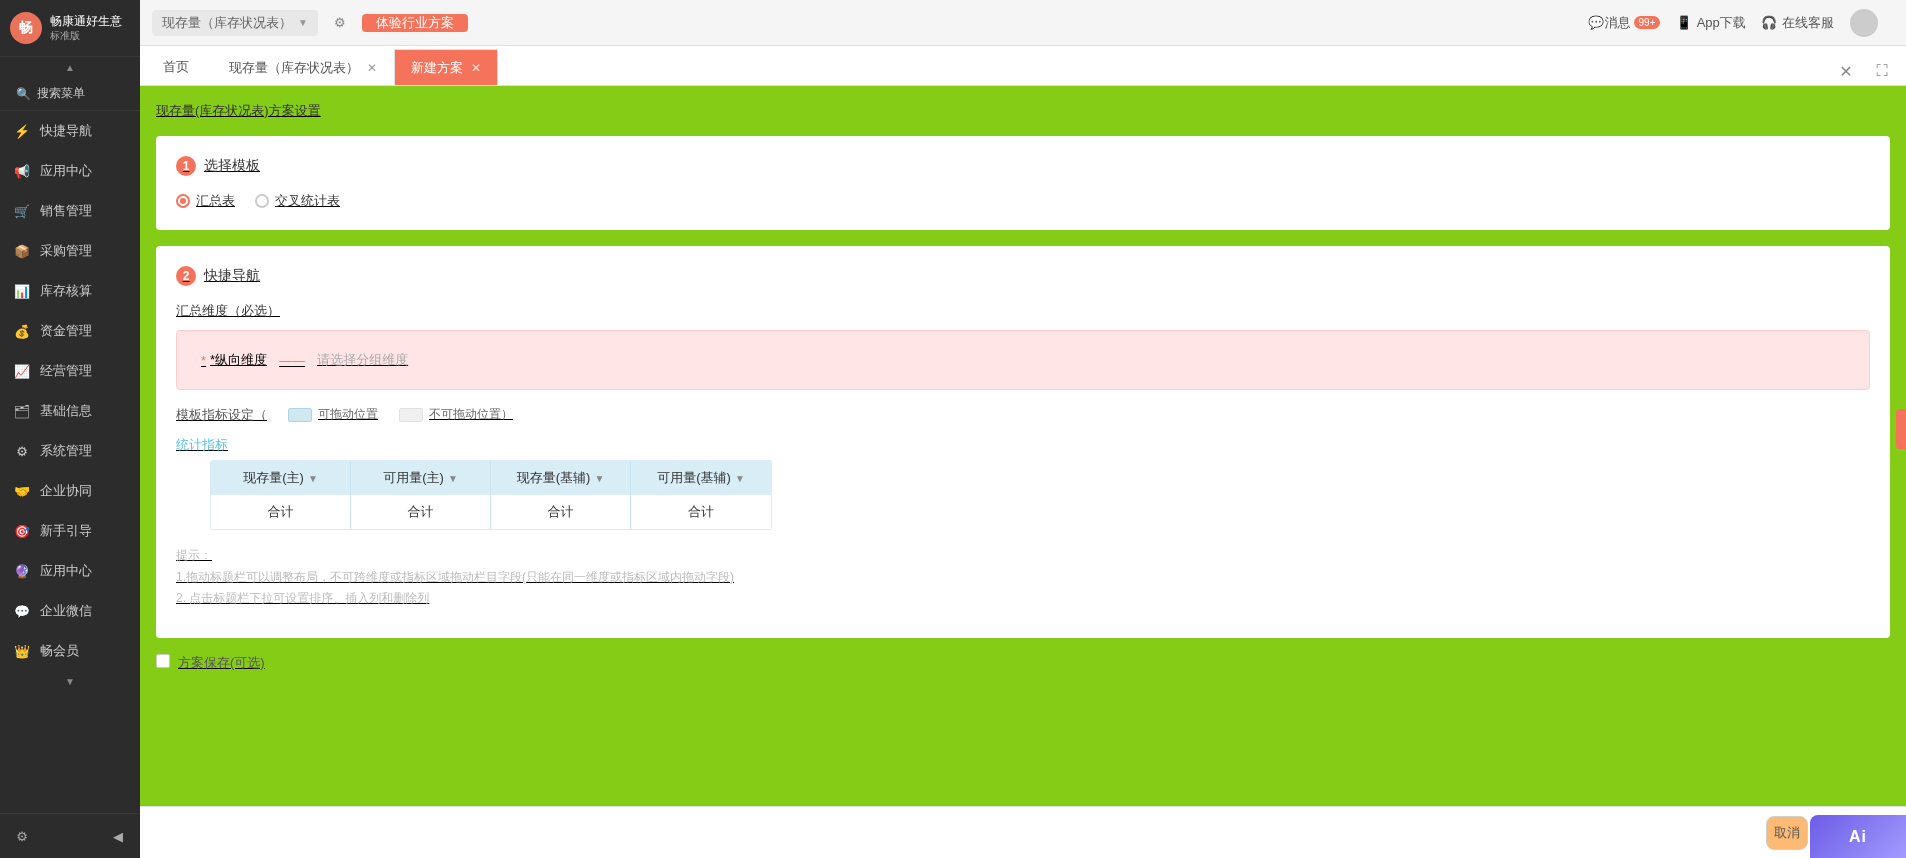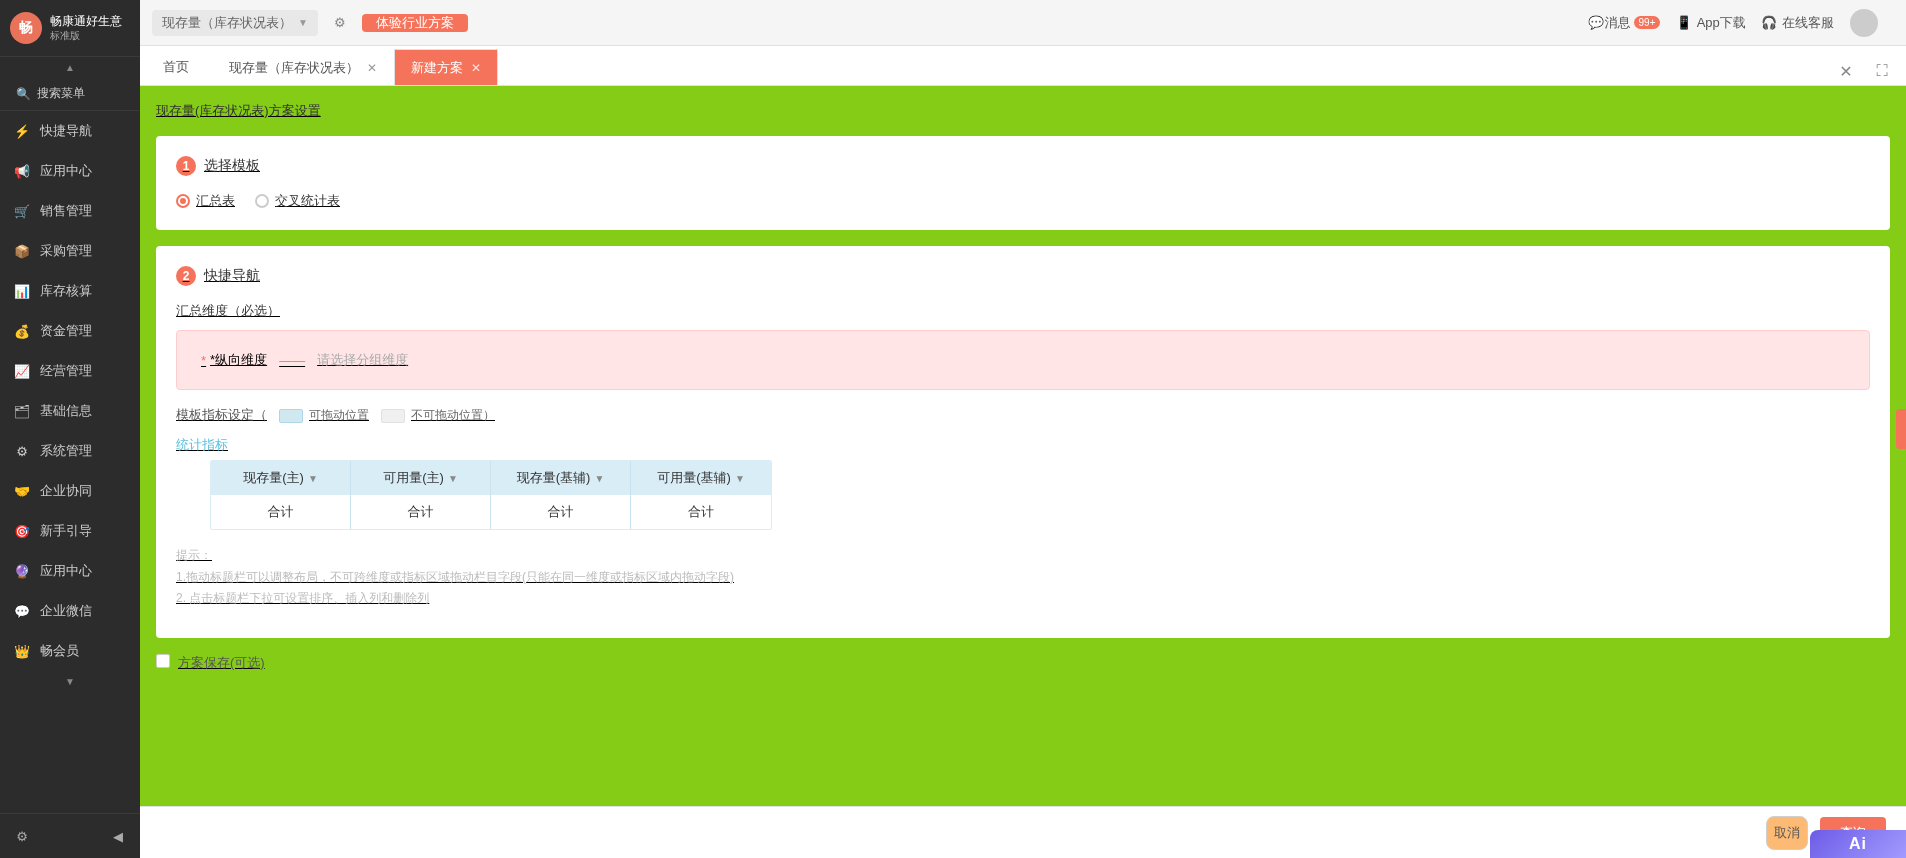--- a/index.html
+++ b/index.html
@@ -373,22 +373,22 @@
       color: #aaa;
       font-size: 13px;
     }
 
     
     .metrics-label {
       font-size: 13px;
       color: #555;
       margin-bottom: 12px;
       display: flex;
-      align-items: flex-end;
-      gap: 12px;
+      align-items: flex-start;
+      gap: 21px;
     }
     .legend-item {
       display: flex;
       align-items: center;
       gap: 6px;
       font-size: 12px;
       color: #666;
     }
     .legend-box {
       width: 24px;
@@ -504,21 +504,21 @@
       font-size: 13px;
       cursor: pointer;
     }
 
     
     .ai-float-btn {
       position: fixed;
       right: 0;
       bottom: 0;
       width: 96px;
-      height: 28px;
+      height: 43px;
       background: linear-gradient(135deg, #6c5ce7, #a29bfe);
       color: white;
       display: flex;
       align-items: center;
       justify-content: center;
       font-size: 16px;
       font-weight: bold;
       border-radius: 8px 0 0 0;
       cursor: pointer;
       z-index: 100;

